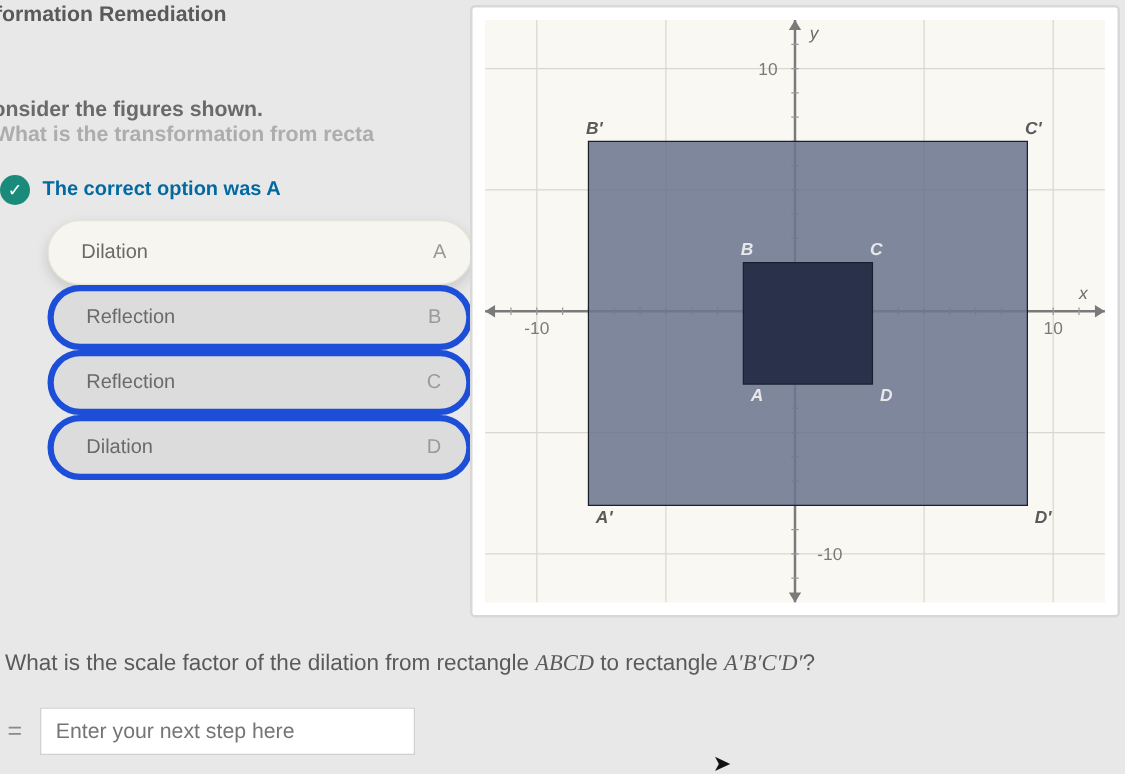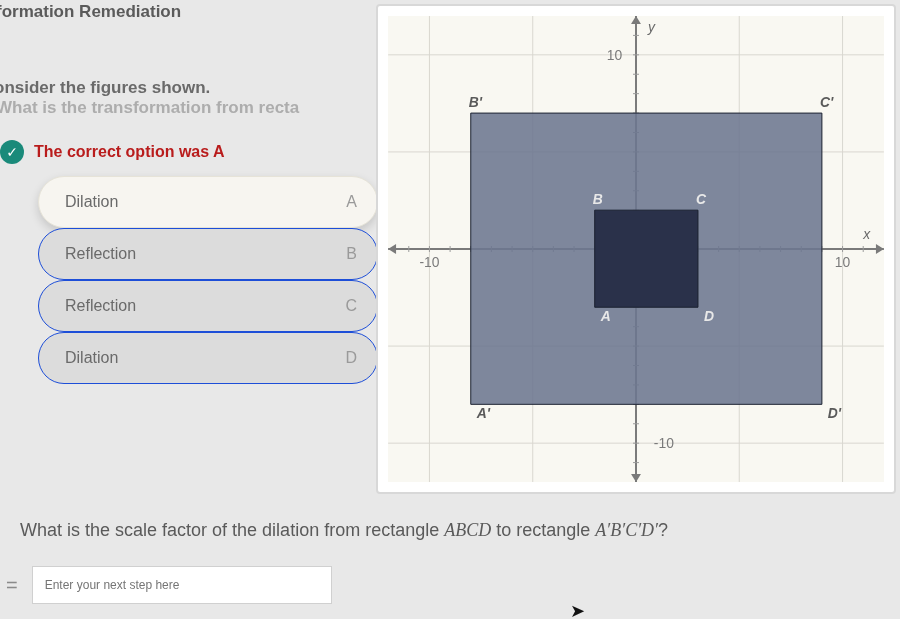--- a/index.html
+++ b/index.html
@@ -53,41 +53,41 @@
     display: flex;
     align-items: center;
     justify-content: center;
     color: #fff;
     font-size: 14px;
     line-height: 1;
   }
   .correct-text {
     font-weight: 700;
     font-size: 16px;
-    color: #b91c1c;
+    color: #0369a1;
   }
   .options {
     position: absolute;
     top: 176px;
     left: 38px;
     width: 340px;
     display: flex;
     flex-direction: column;
   }
   .option {
     height: 52px;
     border-radius: 26px;
     background: #dcdcdc;
     display: flex;
     align-items: center;
     justify-content: space-between;
     padding: 0 20px 0 26px;
     font-size: 16px;
     color: #6a6a6a;
-    border: 1px solid #1d4ed8;
+    border: 5px solid #1d4ed8;
   }
   .option.selected {
     background: #f7f5f0;
     box-shadow: 0 4px 10px rgba(0,0,0,0.15);
     border: 1px solid #e6e3d8;
   }
   .option .letter { color: #9a9a9a; }
   .graph-wrap {
     position: absolute;
     top: 4px;
@@ -101,41 +101,41 @@
   .graph-inner {
     position: absolute;
     inset: 10px;
     background: #f9f8f2;
   }
   .question2 {
     position: absolute;
     top: 520px;
     left: 0;
     right: 0;
-    padding: 0 20px;
+    padding: 0 4px;
     font-size: 18px;
     color: #5a5a5a;
   }
   .question2 .it { font-style: italic; font-family: "Times New Roman", serif; }
   .answer-row {
     position: absolute;
     top: 566px;
     left: 0;
     display: flex;
     align-items: center;
     gap: 14px;
   }
   .eq { font-size: 20px; color: #8a8a8a; padding-left: 6px; }
   .answer-input {
     width: 300px;
     height: 38px;
     border: 1px solid #d0d0d0;
     background: #fff;
     padding: 0 12px;
-    font-size: 12px;
+    font-size: 17px;
     color: #999;
   }
   .cursor-arrow {
     position: absolute;
     left: 570px;
     top: 600px;
     font-size: 18px;
     color: #111;
   }
 </style>

